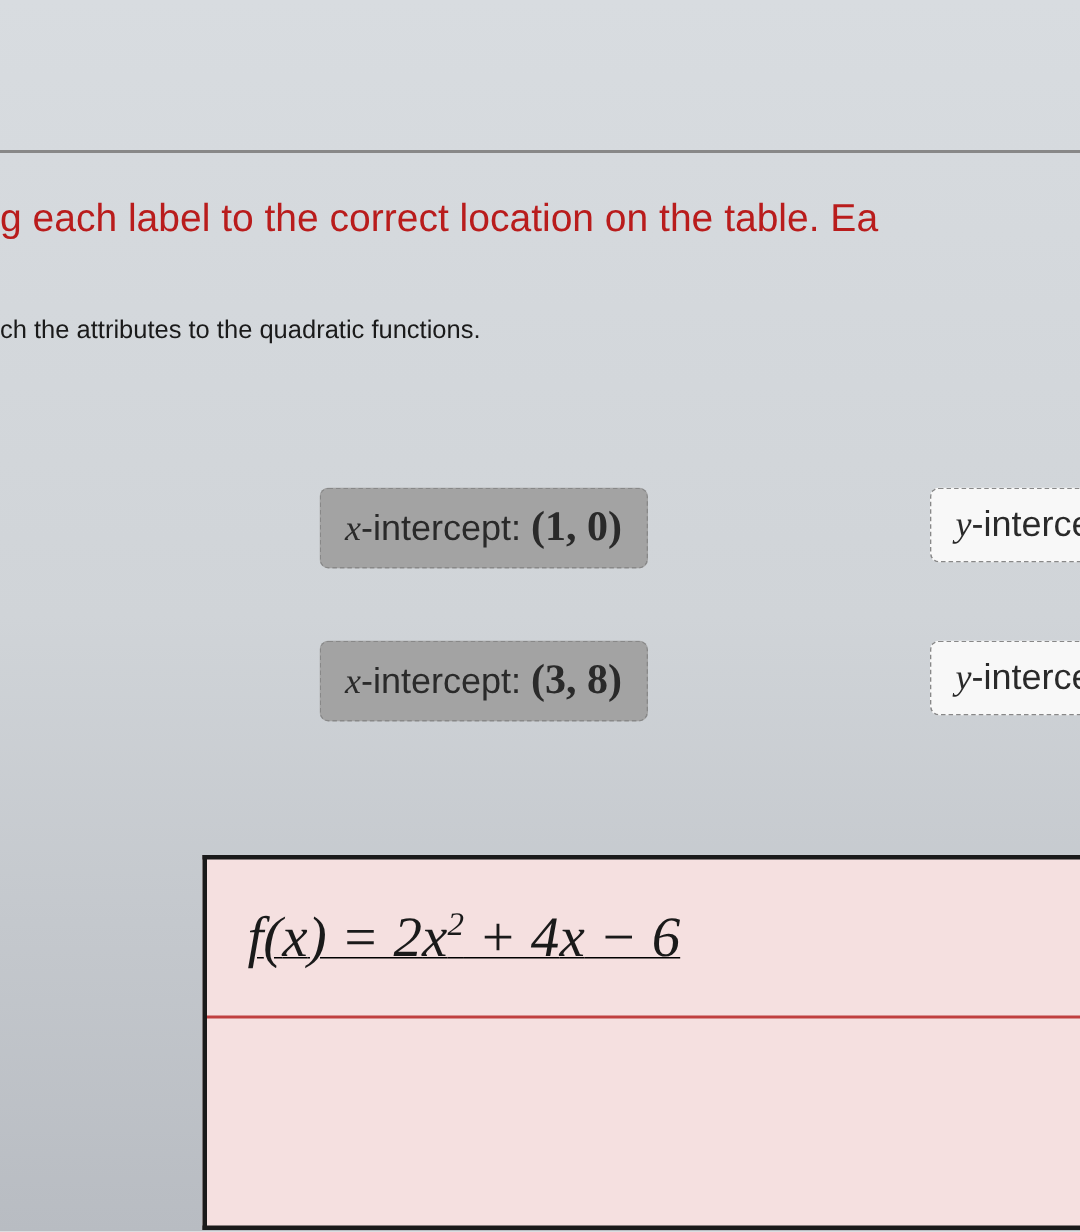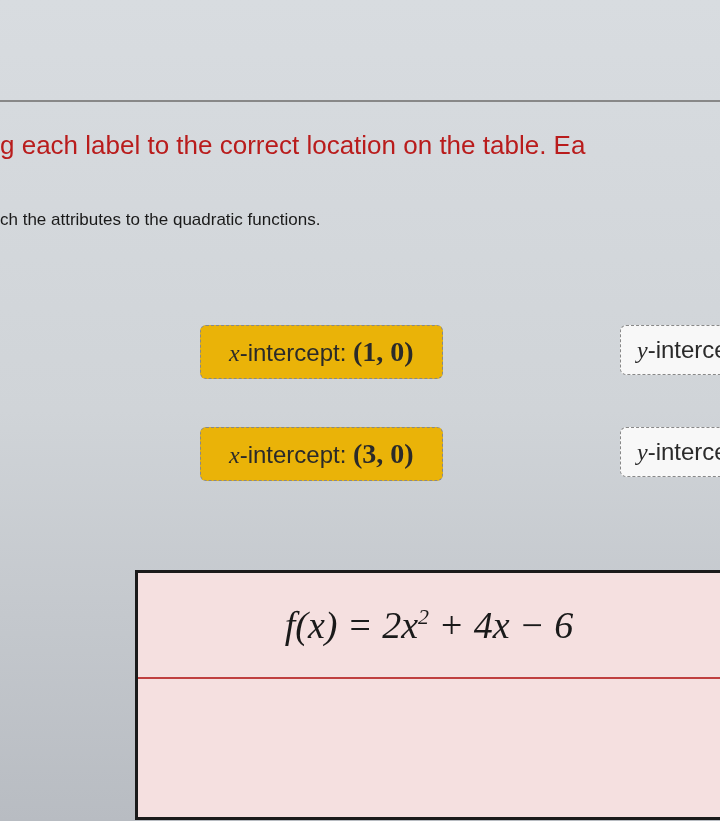--- a/index.html
+++ b/index.html
@@ -47,28 +47,29 @@
       gap: 60px;
     }
     .label-row-2 {
       position: absolute;
       top: 427px;
       left: 200px;
       display: flex;
       gap: 60px;
     }
     .draggable-label {
-      background: #eab308;
+      background: #a3a3a3;
       border: 1px dashed #888;
       border-radius: 6px;
-      padding: 10px 28px;
+      padding: 10px 16px;
       font-size: 24px;
       color: #2a2a2a;
       cursor: move;
       white-space: nowrap;
+      margin-left: 13px;
     }
     .draggable-label .italic {
       font-style: italic;
       font-family: Georgia, serif;
     }
     .draggable-label .coord {
       font-family: Georgia, serif;
       font-size: 28px;
       font-weight: bold;
     }
@@ -106,22 +107,23 @@
       top: 570px;
       left: 135px;
       right: 0;
       height: 250px;
       background: #f5e0e0;
       border: 3px solid #1a1a1a;
       border-right: none;
     }
     .function-header {
       padding: 30px 27px;
-      text-align: center;
+      text-align: left;
       border-bottom: 2px solid #c04040;
+      text-decoration: underline;
     }
     .function-formula {
       font-family: Georgia, serif;
       font-size: 38px;
       font-style: italic;
       color: #1a1a1a;
     }
     .function-formula sup {
       font-size: 22px;
       vertical-align: super;
@@ -141,21 +143,21 @@
     <span class="italic">x</span><span>-intercept: </span><span class="coord">(1, 0)</span>
   </div>
 </div>
 
 <div class="partial-label partial-1">
   <span class="italic">y</span><span>-interce</span>
 </div>
 
 <div class="label-row-2">
   <div class="draggable-label">
-    <span class="italic">x</span><span>-intercept: </span><span class="coord">(3, 0)</span>
+    <span class="italic">x</span><span>-intercept: </span><span class="coord">(3, 8)</span>
   </div>
 </div>
 
 <div class="partial-label partial-2">
   <span class="italic">y</span><span>-interce</span>
 </div>
 
 <div class="function-box">
   <div class="function-header">
     <span class="function-formula">

